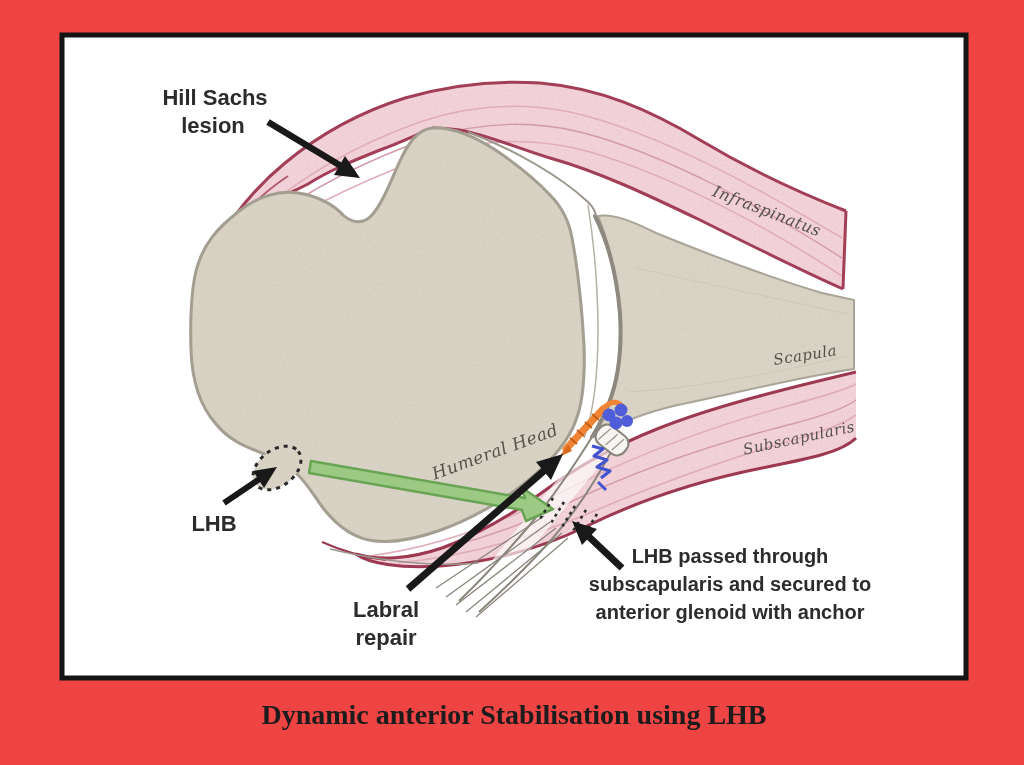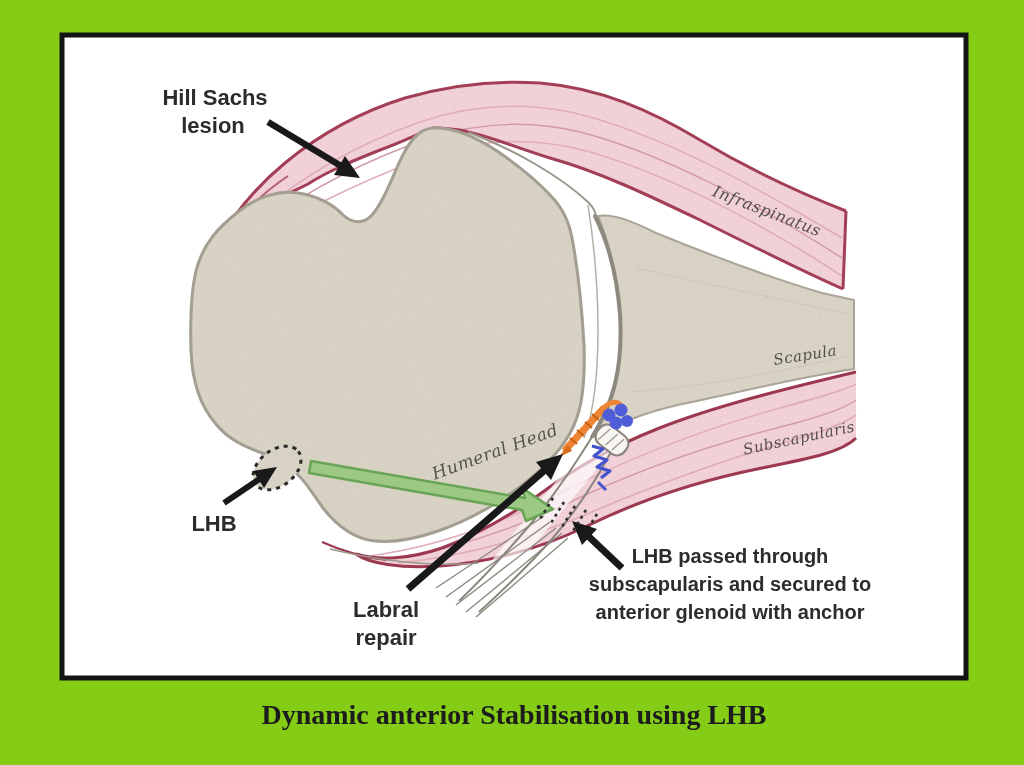--- a/index.html
+++ b/index.html
@@ -1,16 +1,16 @@
 <!DOCTYPE html>
 <html><head>
 <meta charset="utf-8">
 <style>
   html,body{margin:0;padding:0;background:#ffffff;}
-  .stage{position:relative;width:1024px;height:765px;background:#84cc16;overflow:hidden;
+  .stage{position:relative;width:1024px;height:765px;background:#ef4444;overflow:hidden;
          font-family:"Liberation Sans",sans-serif;}
   svg{display:block;}
   text.callout{font-family:"Liberation Sans",sans-serif;font-weight:700;fill:#2c2c2c;}
   text.cursive{font-family:"DejaVu Serif",serif;font-style:italic;fill:#56514b;letter-spacing:.5px;}
   text.caption{font-family:"Liberation Serif",serif;font-weight:700;fill:#1c1c1c;}
 </style>
 </head>
 <body>
 
 <div class="stage">

